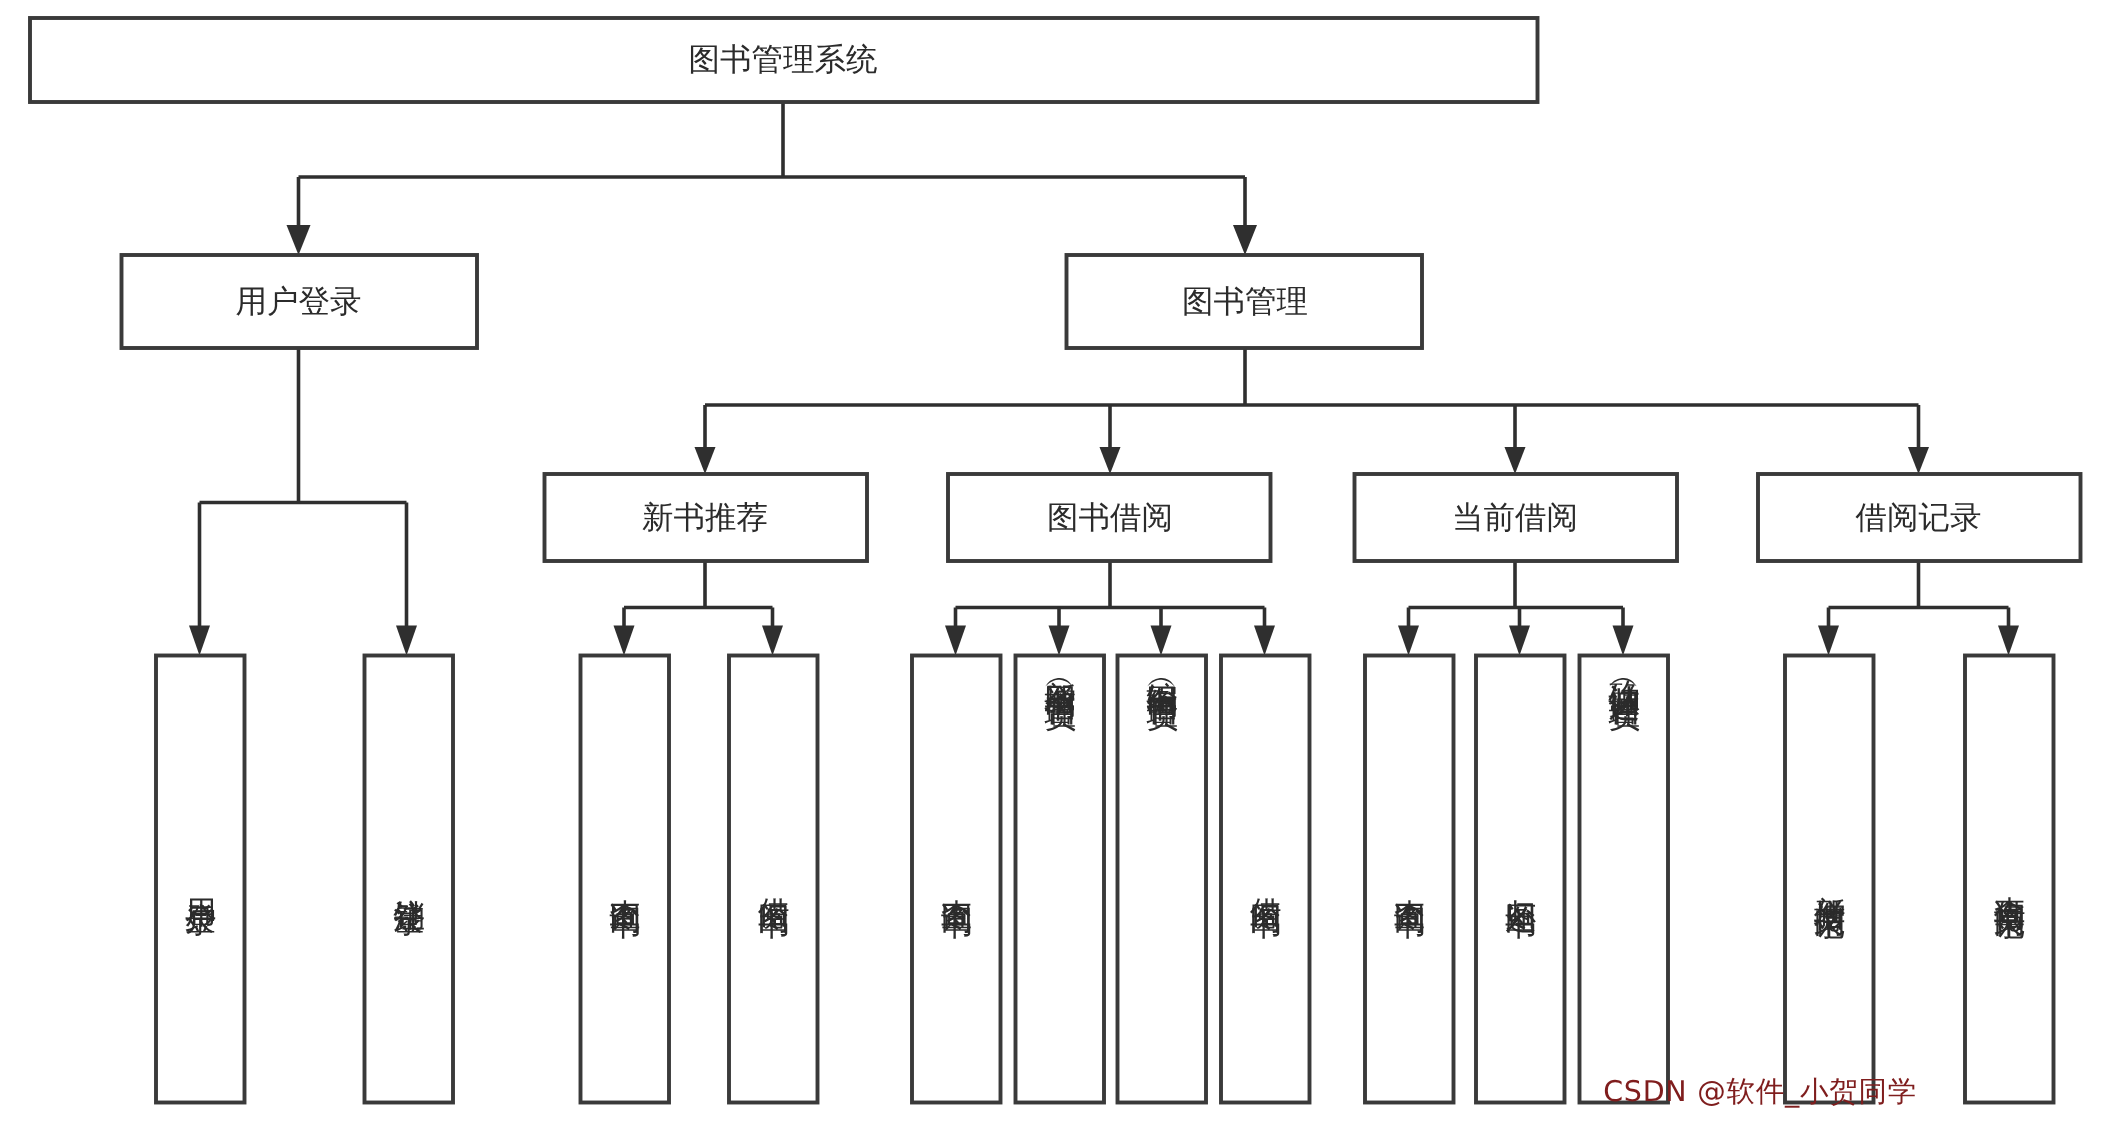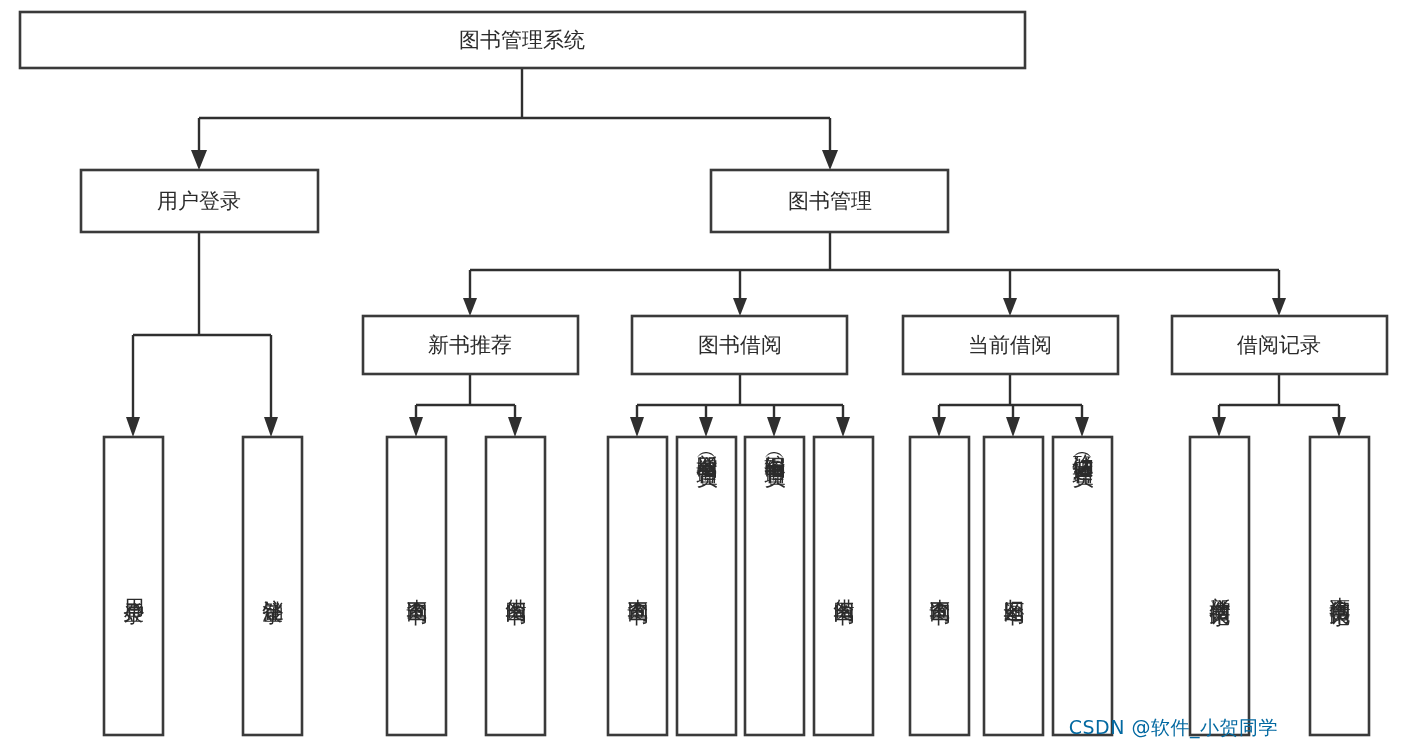--- a/index.html
+++ b/index.html
@@ -66,21 +66,21 @@
   .arrow-head {
     fill: #2f2f2f;
     stroke: none;
   }
   #watermark {
     position: absolute;
     right: 12px;
     bottom: 6px;
     font-family: "DejaVu Sans", "Liberation Sans", sans-serif;
     font-size: 19px;
-    color: #0369a1;
+    color: #7f1d1d;
     letter-spacing: 0.5px;
     white-space: nowrap;
   }
 </style>
 </head>
 <body>
 
 <div id="diagram-root">
 
   <svg class="flow" viewBox="0 0 1405 747">

